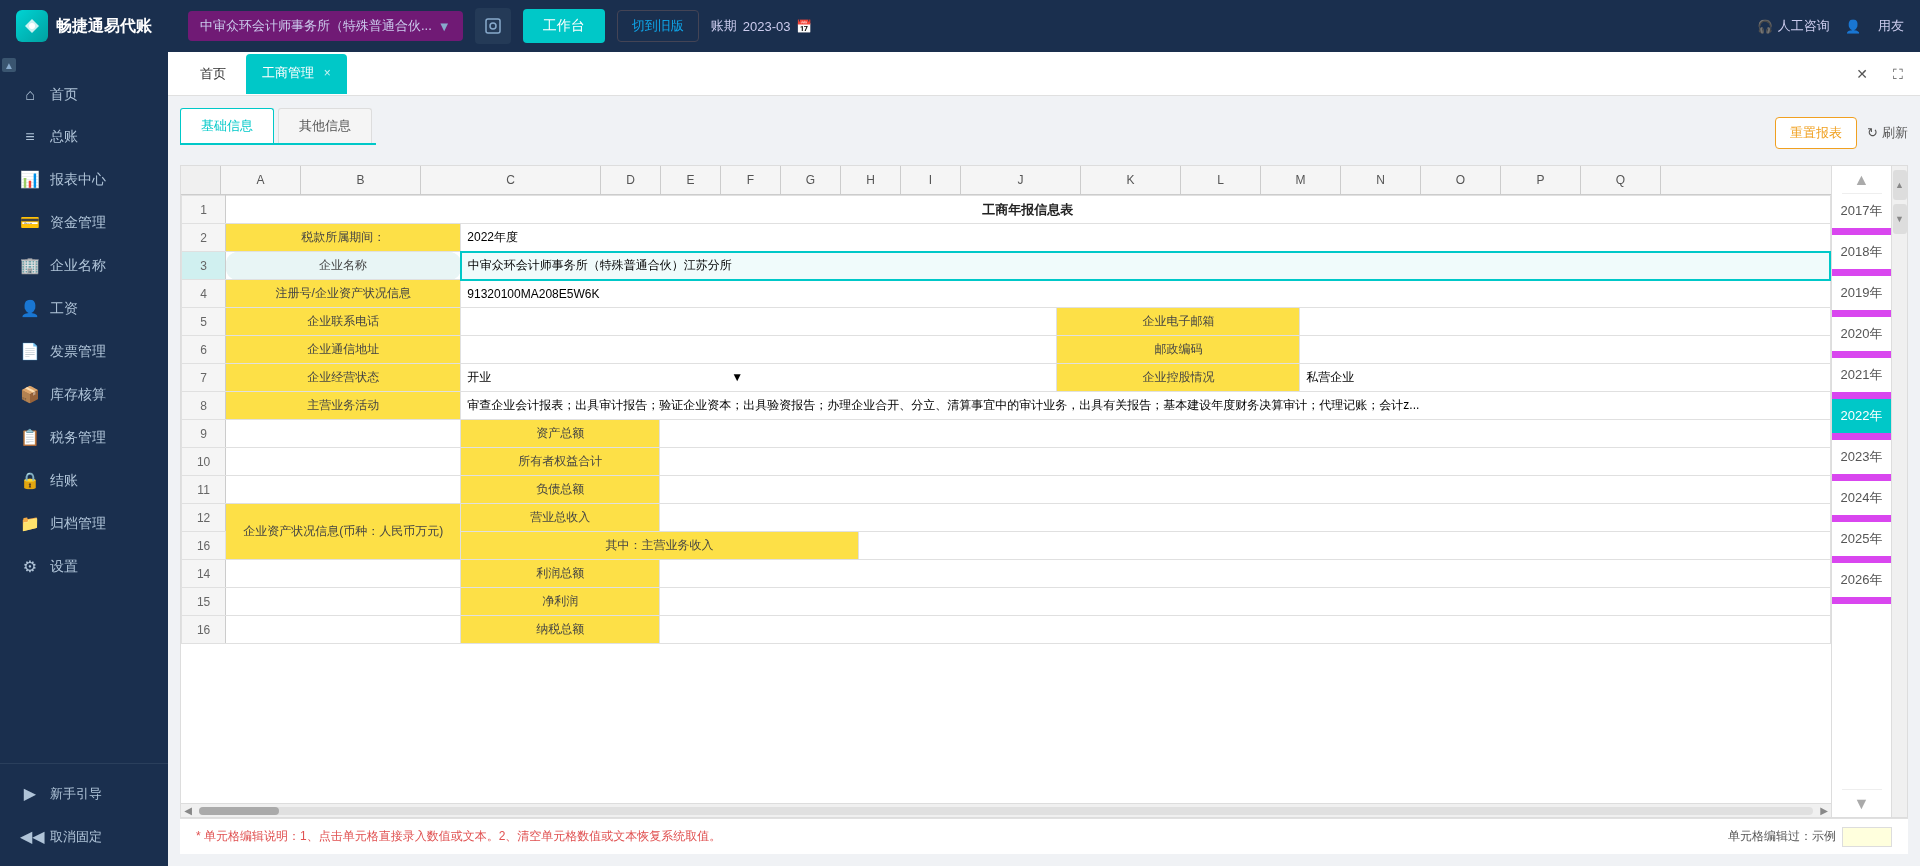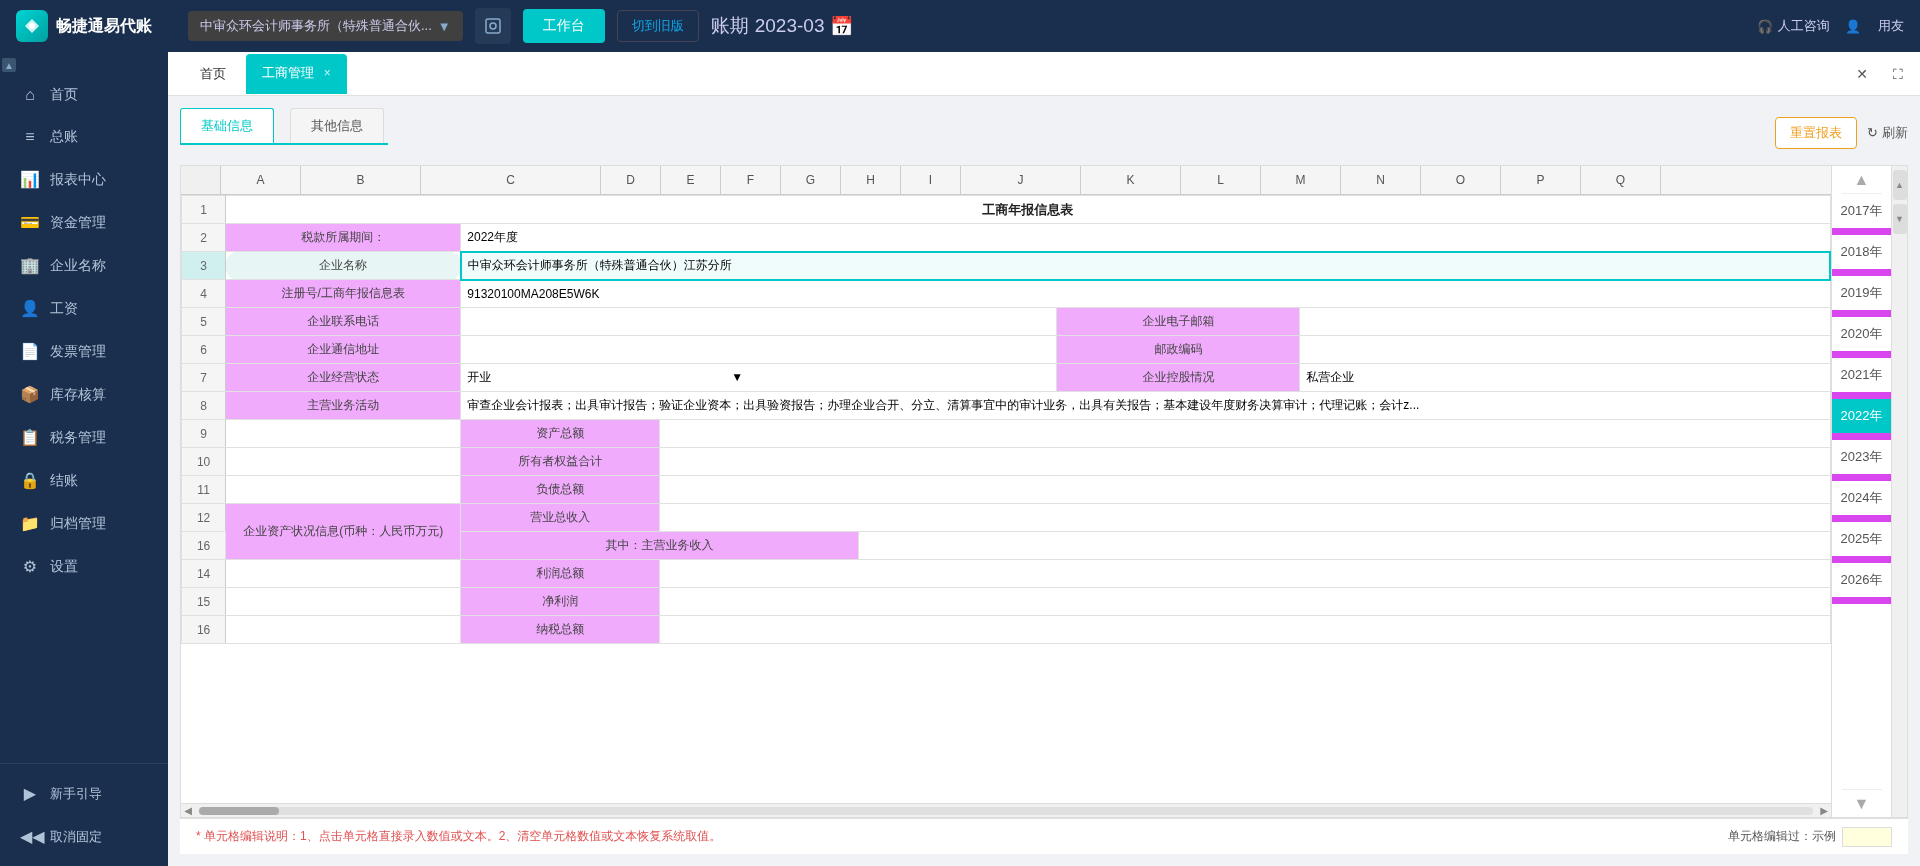--- a/index.html
+++ b/index.html
@@ -5,26 +5,26 @@
     * { box-sizing: border-box; margin: 0; padding: 0; }
     body { font-family: 'Microsoft YaHei', Arial, sans-serif; font-size: 13px; background: #f0f2f5; overflow: hidden; width: 1920px; height: 866px; }
 
     
     .topbar {
       display: flex; align-items: center; height: 52px;
       background: #1a2f4e; color: white; padding: 0 16px; gap: 12px;
     }
     .topbar-logo { display: flex; align-items: center; gap: 8px; font-size: 16px; font-weight: bold; color: #fff; min-width: 160px; }
     .logo-icon { width: 32px; height: 32px; background: linear-gradient(135deg, #00d4d4, #00a0a0); border-radius: 6px; display: flex; align-items: center; justify-content: center; }
-    .company-selector { display: flex; align-items: center; gap: 6px; background: #404040; border-radius: 4px; padding: 6px 12px; cursor: pointer; font-size: 13px; color: #cce; min-width: 200px; }
+    .company-selector { display: flex; align-items: center; gap: 6px; background: #701a75; border-radius: 4px; padding: 6px 12px; cursor: pointer; font-size: 13px; color: #cce; min-width: 200px; }
     .company-selector .caret { color: #88aacc; }
     .icon-btn { width: 36px; height: 36px; background: #243a57; border-radius: 4px; display: flex; align-items: center; justify-content: center; cursor: pointer; color: #88aacc; font-size: 16px; }
     .workbench-btn { background: #00c8c8; color: white; border: none; border-radius: 4px; padding: 8px 20px; font-size: 14px; cursor: pointer; font-weight: 500; }
     .old-version-btn { background: transparent; color: #0ea5e9; border: 1px solid #445; border-radius: 4px; padding: 6px 14px; font-size: 13px; cursor: pointer; }
-    .period-info { display: flex; align-items: center; gap: 6px; color: #cce; font-size: 19px; }
+    .period-info { display: flex; align-items: center; gap: 6px; color: #cce; font-size: 13px; }
     .spacer { flex: 1; }
     .topbar-right { display: flex; align-items: center; gap: 16px; color: #cce; font-size: 13px; }
     .user-service { display: flex; align-items: center; gap: 4px; cursor: pointer; }
 
     
     .layout { display: flex; height: calc(866px - 52px); }
     .sidebar { width: 168px; background: #1a2f4e; color: #aac; display: flex; flex-direction: column; padding-top: 4px; overflow: hidden; }
     .sidebar-item { display: flex; align-items: center; gap: 10px; padding: 12px 20px; cursor: pointer; color: #b0c4d8; font-size: 14px; white-space: nowrap; }
     .sidebar-item .si-icon { font-size: 16px; width: 20px; text-align: center; }
     .sidebar-bottom { margin-top: auto; border-top: 1px solid #2a3f5c; padding: 8px 0; }
@@ -38,21 +38,21 @@
     .tab-bar { display: flex; align-items: center; background: white; border-bottom: 1px solid #e0e0e0; padding: 0 16px; height: 44px; gap: 4px; }
     .tab-item { padding: 10px 16px; cursor: pointer; color: #666; font-size: 13px; border-bottom: 2px solid transparent; white-space: nowrap; }
     .tab-item.active { background: #00c8c8; color: white; border-radius: 4px 4px 0 0; }
     .tab-close { margin-left: 6px; color: rgba(255,255,255,0.8); font-size: 12px; cursor: pointer; }
     .tab-home { color: #333; font-size: 13px; padding: 10px 16px; cursor: pointer; }
 
     
     .content-area { flex: 1; display: flex; flex-direction: column; padding: 12px; overflow: hidden; }
 
     
-    .sub-tabs { display: flex; gap: 12px; border-bottom: 2px solid #00c8c8; margin-bottom: 12px; align-items: flex-end; }
+    .sub-tabs { display: flex; gap: 0; border-bottom: 2px solid #00c8c8; margin-bottom: 12px; align-items: flex-end; }
     .sub-tab { padding: 8px 20px; cursor: pointer; font-size: 13px; color: #555; border: 1px solid #ddd; border-bottom: none; border-radius: 3px 3px 0 0; background: #f5f5f5; margin-right: 4px; }
     .sub-tab.active { background: white; color: #00c8c8; border-color: #00c8c8; border-bottom-color: white; font-weight: 500; }
 
     
     .content-header { display: flex; align-items: center; justify-content: space-between; margin-bottom: 8px; }
     .action-btns { display: flex; gap: 10px; align-items: center; }
     .reset-btn { border: 1px solid #f0a020; color: #f0a020; background: white; border-radius: 4px; padding: 6px 14px; cursor: pointer; font-size: 13px; }
     .refresh-btn { display: flex; align-items: center; gap: 4px; color: #555; background: transparent; border: none; cursor: pointer; font-size: 13px; }
 
     
@@ -63,21 +63,21 @@
     .col-headers { display: flex; background: #f5f5f5; border-bottom: 1px solid #ccc; min-width: max-content; }
     .col-header-corner { width: 40px; min-width: 40px; height: 28px; border-right: 1px solid #ccc; background: #f0f0f0; }
     .col-header { height: 28px; border-right: 1px solid #ccc; display: flex; align-items: center; justify-content: center; font-size: 12px; color: #555; font-weight: 500; background: #f5f5f5; }
 
     
     .table-scroll { flex: 1; overflow: auto; }
     .grid-table { border-collapse: collapse; min-width: 100%; font-size: 12px; }
     .grid-table td { border: 1px solid #e0e0e0; padding: 4px 6px; white-space: nowrap; height: 28px; vertical-align: middle; }
     .row-num { background: #f5f5f5; text-align: center; color: #666; width: 40px; min-width: 40px; font-size: 12px; border-right: 1px solid #ccc !important; }
     .main-title-cell { text-align: center; font-size: 13px; font-weight: bold; color: #222; }
-    .label-cell { text-align: center; color: #444; background: #f0abfc; }
+    .label-cell { text-align: center; color: #444; background: #fde047; }
     .highlight-row { background: #e8f5f5; }
     .highlight-row td { background: #e8f5f5; }
 
     
     .h-scrollbar { height: 14px; background: #f0f0f0; border-top: 1px solid #ddd; display: flex; align-items: center; }
     .h-scroll-track { flex: 1; height: 8px; background: #e0e0e0; border-radius: 4px; margin: 0 4px; }
     .h-scroll-handle { width: 80px; height: 8px; background: #aaa; border-radius: 4px; }
     .scroll-arrow { width: 14px; height: 14px; display: flex; align-items: center; justify-content: center; color: #888; cursor: pointer; font-size: 10px; }
 
     
@@ -312,21 +312,21 @@
               </tr>
 
               <tr class="highlight-row">
                 <td class="row-num" style="background:#d0f0f0;">3</td>
                 <td colspan="2" class="label-cell" style="background:#e8f5f5;border-radius:12px;">企业名称</td>
                 <td colspan="15" style="border:2px solid #00c8c8; background:#f0fbfb;">中审众环会计师事务所（特殊普通合伙）江苏分所</td>
               </tr>
 
               <tr>
                 <td class="row-num">4</td>
-                <td colspan="2" class="label-cell">注册号/工商年报信息表</td>
+                <td colspan="2" class="label-cell">注册号/企业资产状况信息</td>
                 <td colspan="15">91320100MA208E5W6K</td>
               </tr>
 
               <tr>
                 <td class="row-num">5</td>
                 <td colspan="2" class="label-cell">企业联系电话</td>
                 <td colspan="7"></td>
                 <td colspan="2" class="label-cell">企业电子邮箱</td>
                 <td colspan="6"></td>
               </tr>

